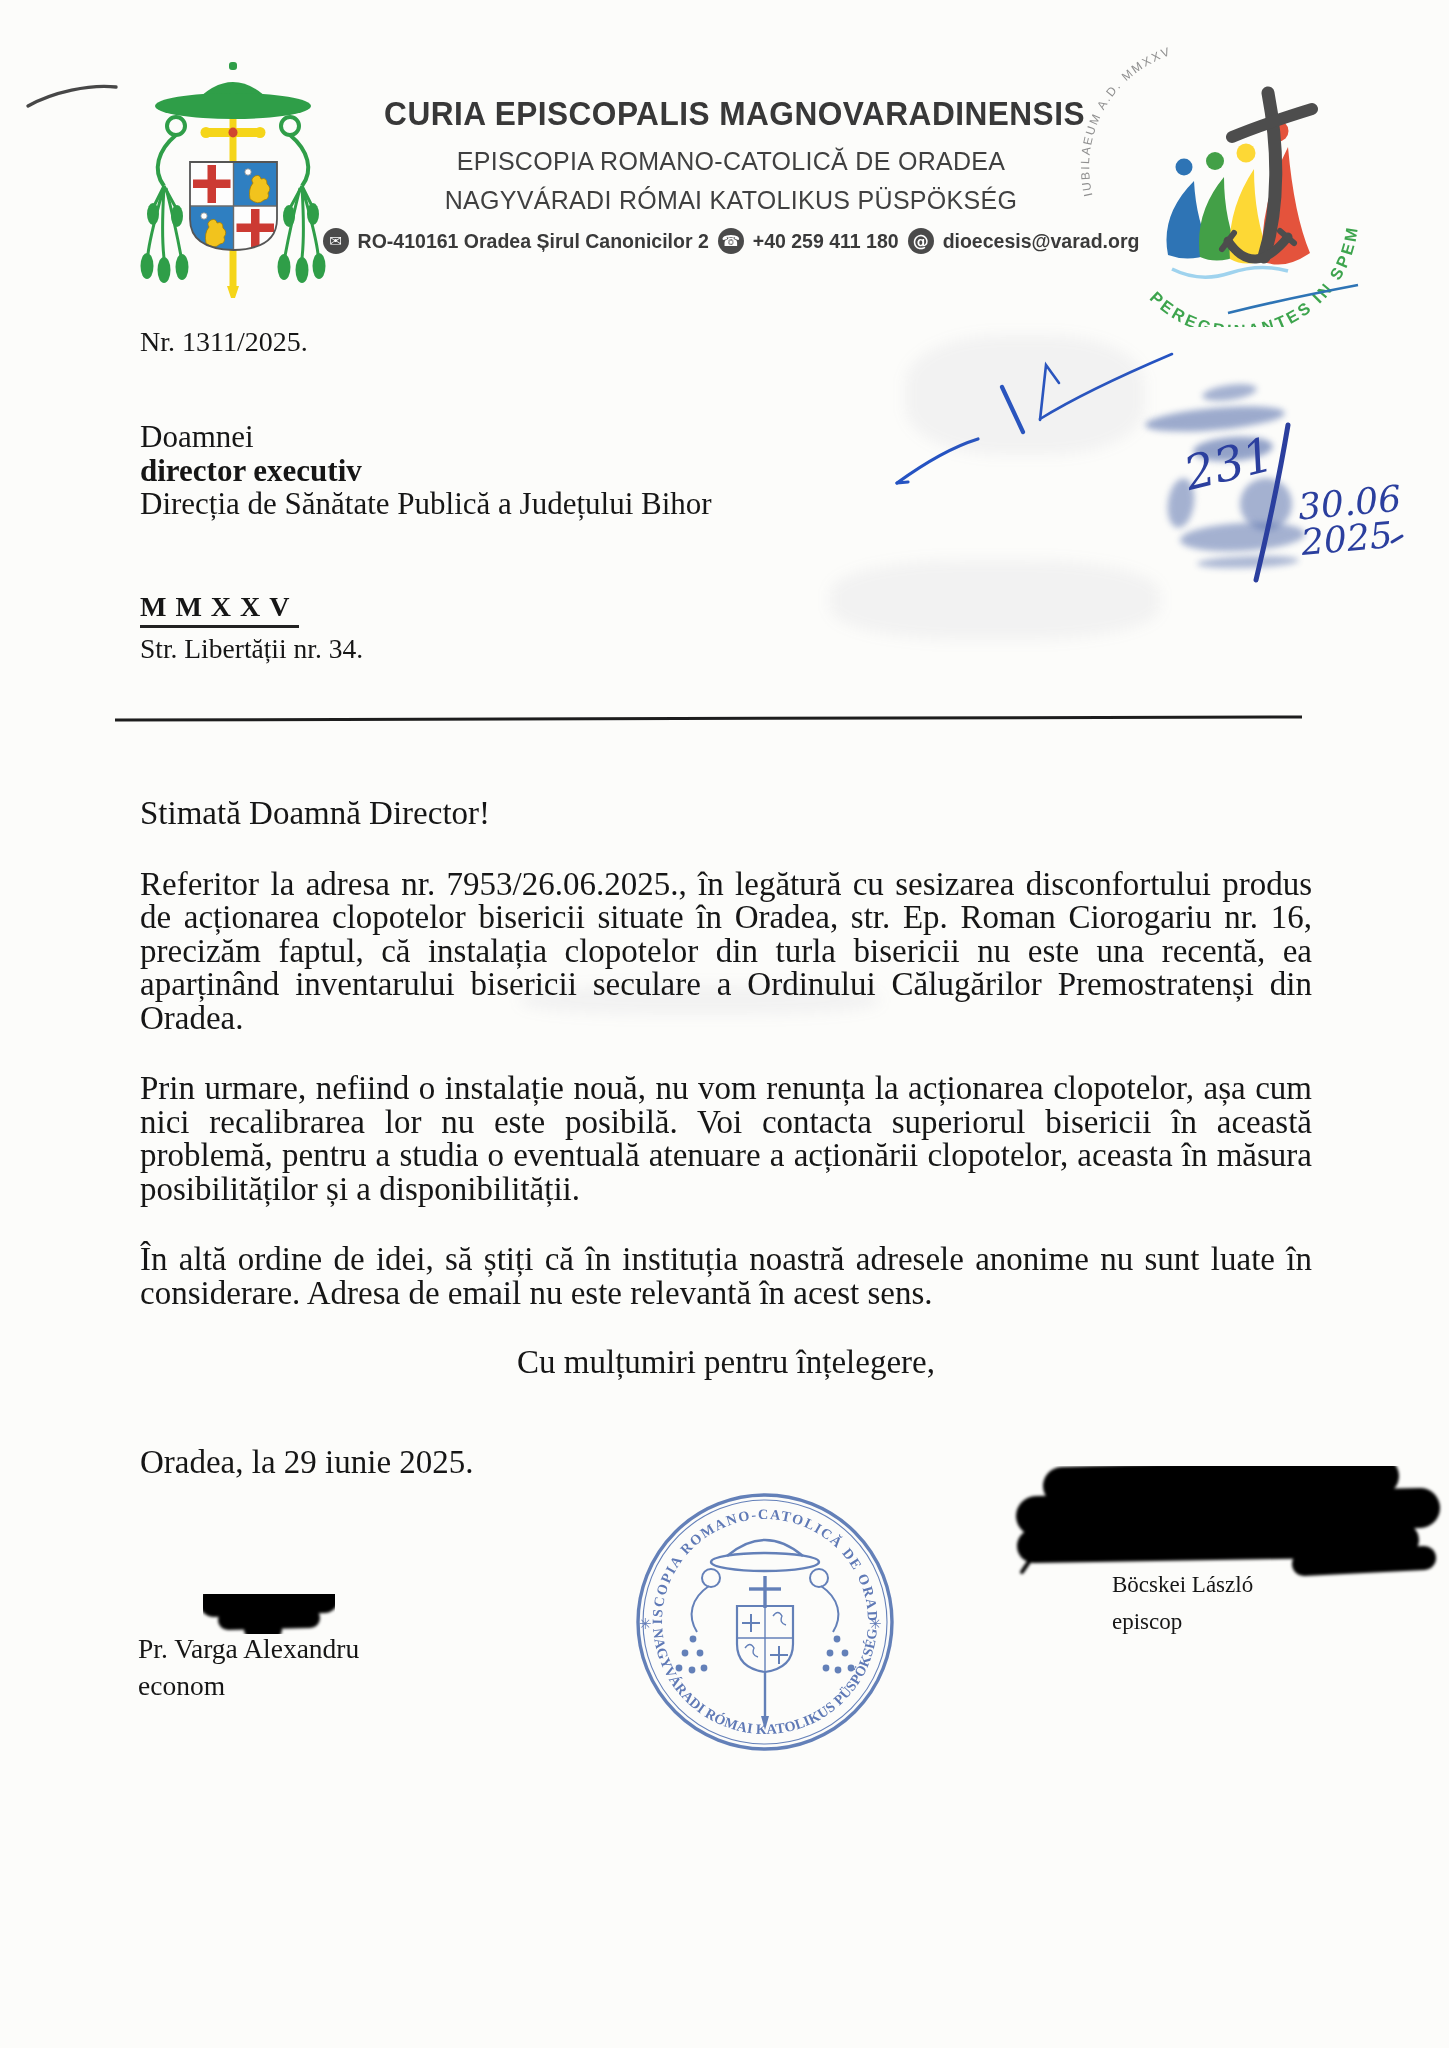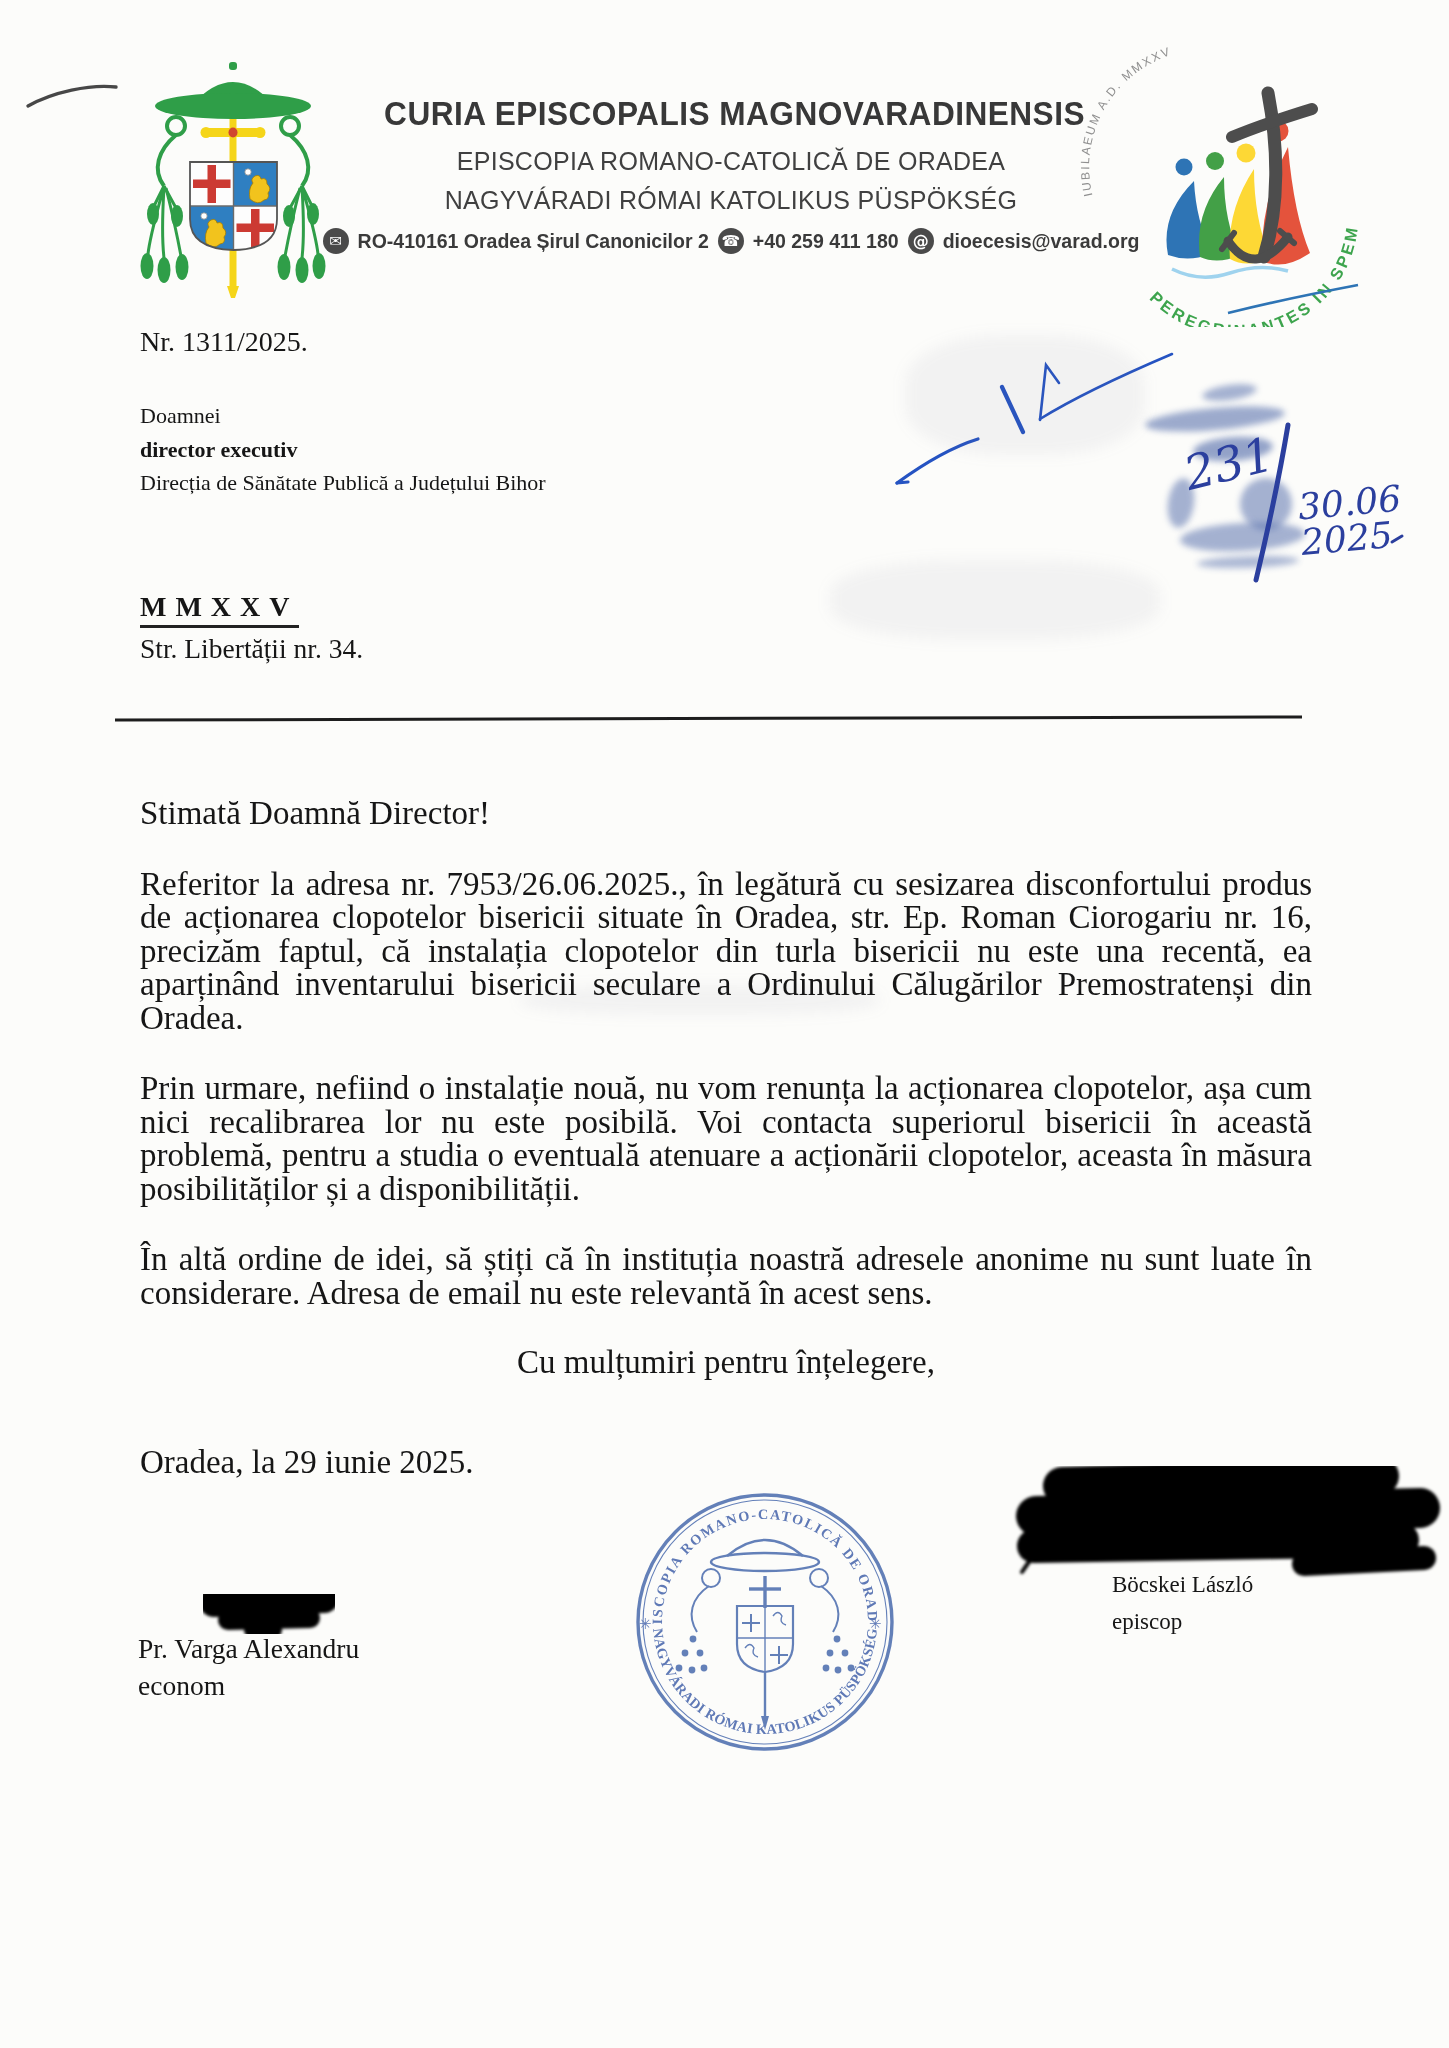--- a/index.html
+++ b/index.html
@@ -27,21 +27,21 @@
   }
   .cicon{
     width:26px;height:26px;border-radius:50%;background:#4a4a4a;color:#fff;
     display:inline-flex;align-items:center;justify-content:center;
     font-family:"DejaVu Sans",sans-serif;font-size:15px;font-weight:normal;flex:0 0 auto;
   }
   .cicon.at{font-size:16px;font-weight:bold;}
 
   
   .refnum{position:absolute;left:140px;top:326px;font-size:28px;}
-  .recipient{position:absolute;left:140px;top:399px;font-size:22px;line-height:33.5px;}
+  .recipient{position:absolute;left:140px;top:420px;font-size:31px;line-height:33.5px;}
   .recipient .b{font-weight:bold;}
   .cityblock{position:absolute;left:140px;top:590px;font-size:27.5px;line-height:34px;}
   .city{
     font-weight:bold;font-size:28px;letter-spacing:9px;
     border-bottom:3.5px solid #222;padding-bottom:1px;display:inline-block;
   }
   .street{margin-top:4px;}
 
   .divider{
     position:absolute;left:115px;top:717px;width:1187px;height:3px;

